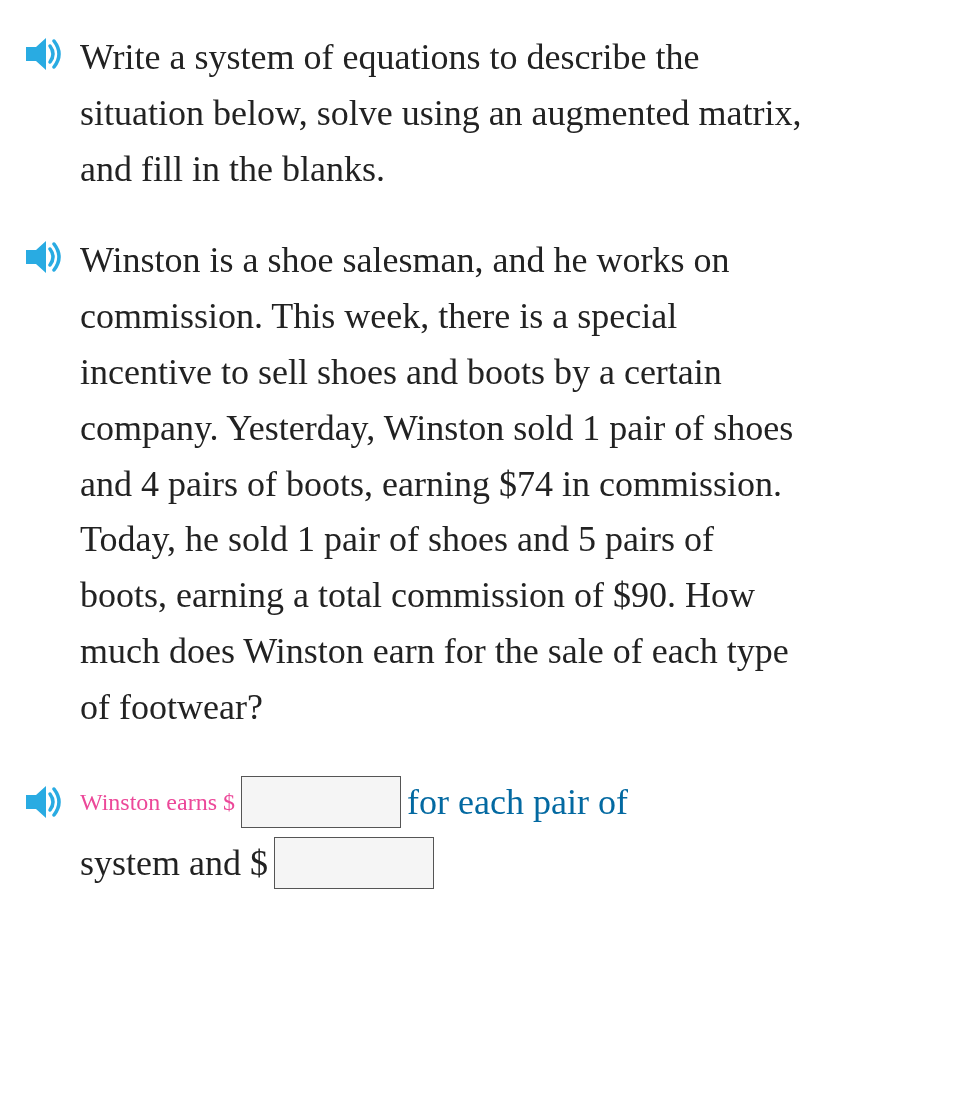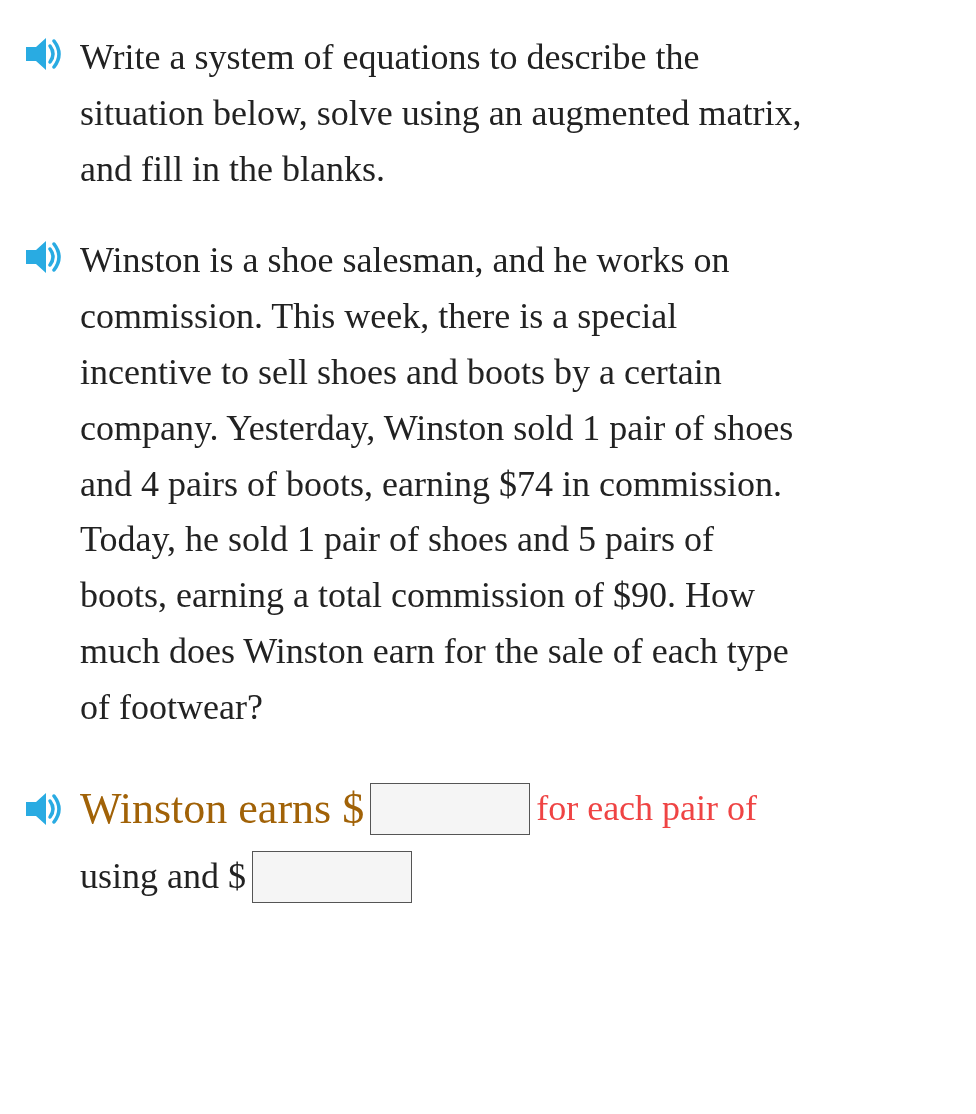--- a/index.html
+++ b/index.html
@@ -137,25 +137,25 @@
     <div class="answer-lines-container">
 
       <div class="answer-line1">
         <span class="answer-speaker">
           <svg class="speaker-svg" viewBox="0 0 46 40" fill="none" xmlns="http://www.w3.org/2000/svg">
             <polygon points="6,13 16,13 26,4 26,36 16,27 6,27" fill="#29abe2"></polygon>
             <path d="M30,12 Q36,20 30,28" stroke="#29abe2" stroke-width="3.5" fill="none" stroke-linecap="round"></path>
             <path d="M34,7 Q44,20 34,33" stroke="#29abe2" stroke-width="3.5" fill="none" stroke-linecap="round"></path>
           </svg>
         </span>
-        <span style="font-size:44px; color:#a16207; font-family: Georgia, 'Times New Roman', serif;">Winston earns $</span>
+        <span style="font-size:24px; color:#ec4899; font-family: Georgia, 'Times New Roman', serif;">Winston earns $</span>
         <input class="input-box" type="text" placeholder="" style="">
-        <span style="font-size:36px; color:#ef4444; font-family: Georgia, 'Times New Roman', serif;">for each pair of</span>
+        <span style="font-size:36px; color:#0369a1; font-family: Georgia, 'Times New Roman', serif;">for each pair of</span>
       </div>
 
       <div class="answer-line2">
-        <span style="font-size:36px; color:#222222; font-family: Georgia, 'Times New Roman', serif;">using and $</span>
+        <span style="font-size:36px; color:#222222; font-family: Georgia, 'Times New Roman', serif;">system and $</span>
         <input class="input-box" type="text" placeholder="" style="">
       </div>
     </div>
   </div>
 
 </div>
 
 </body></html>

